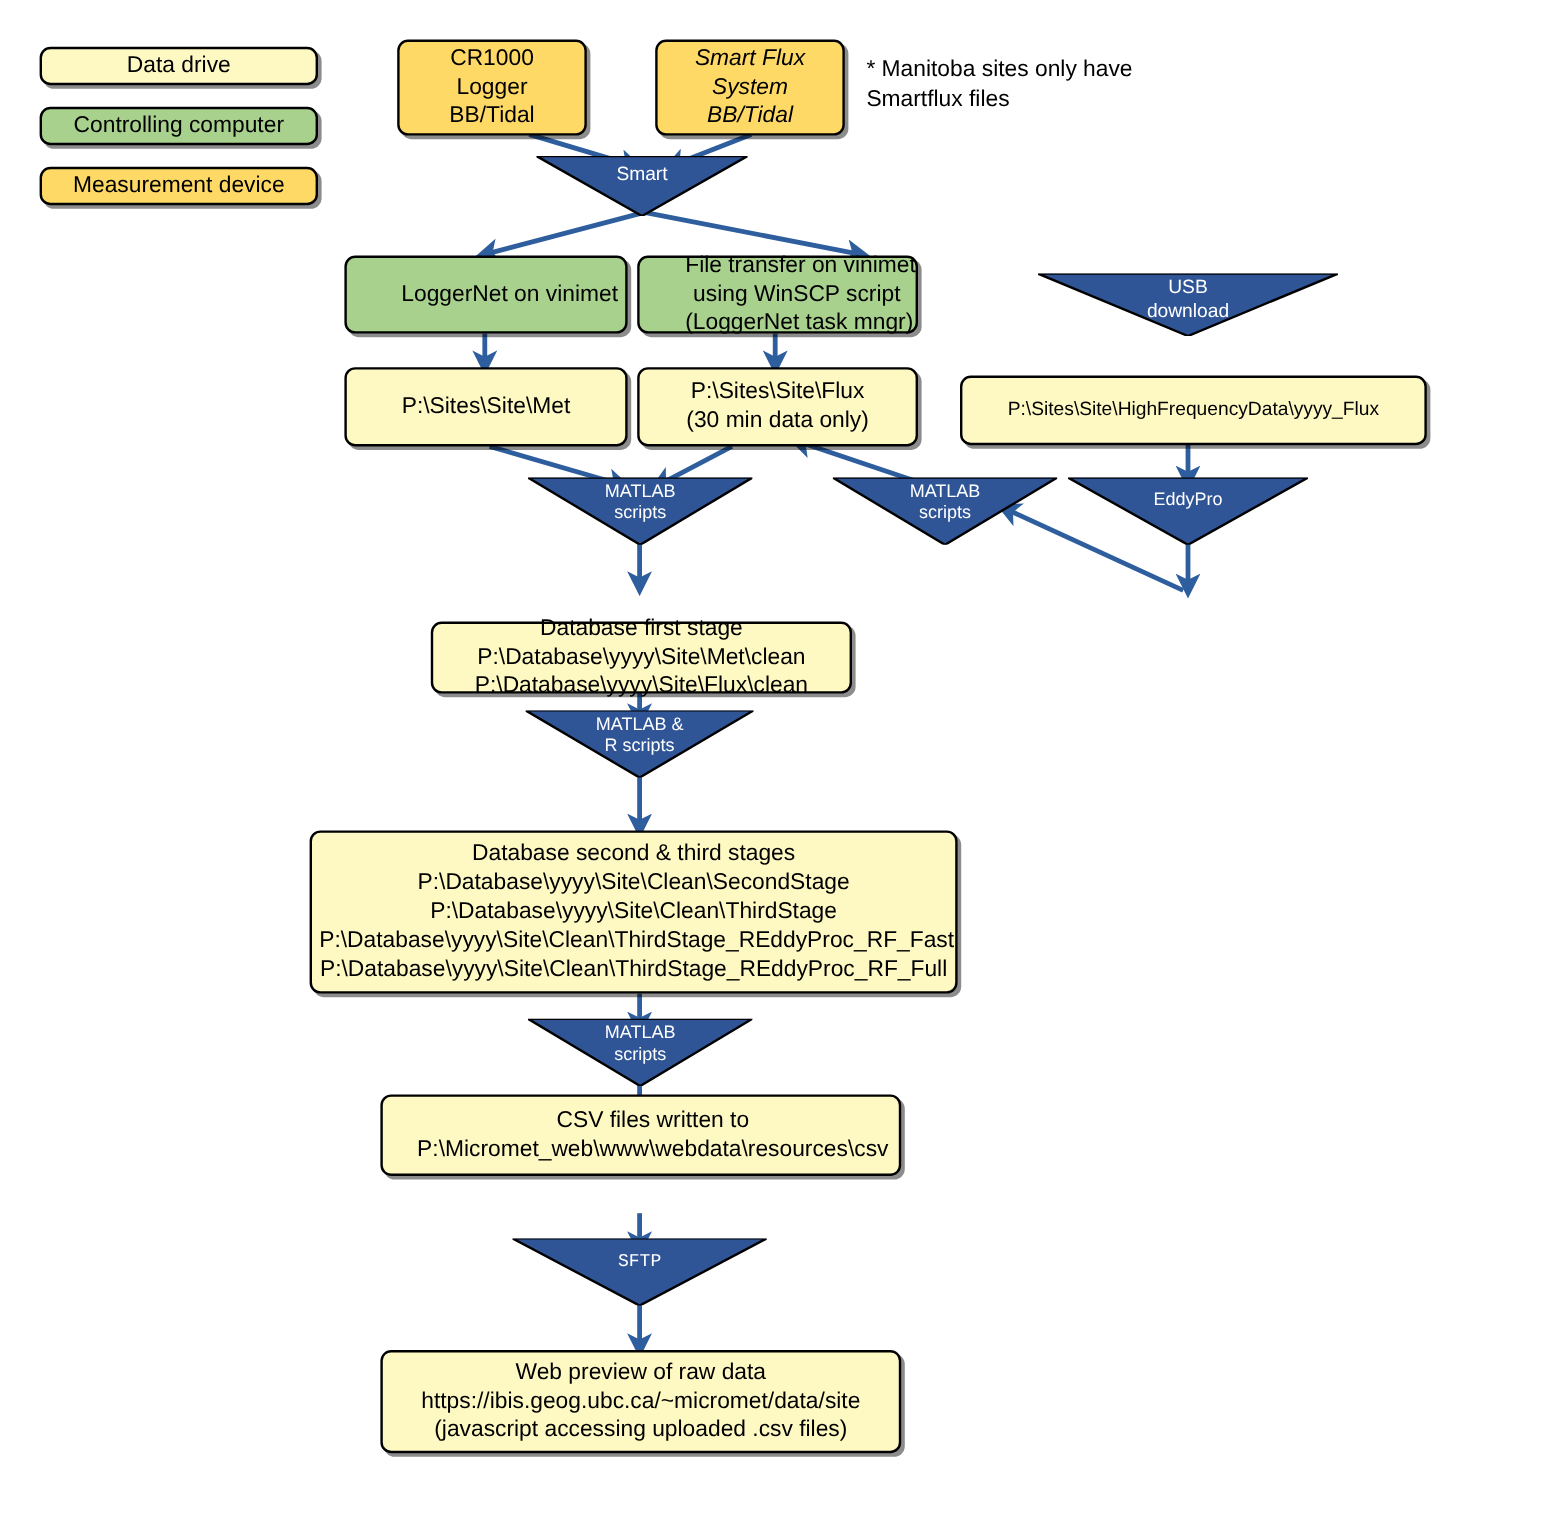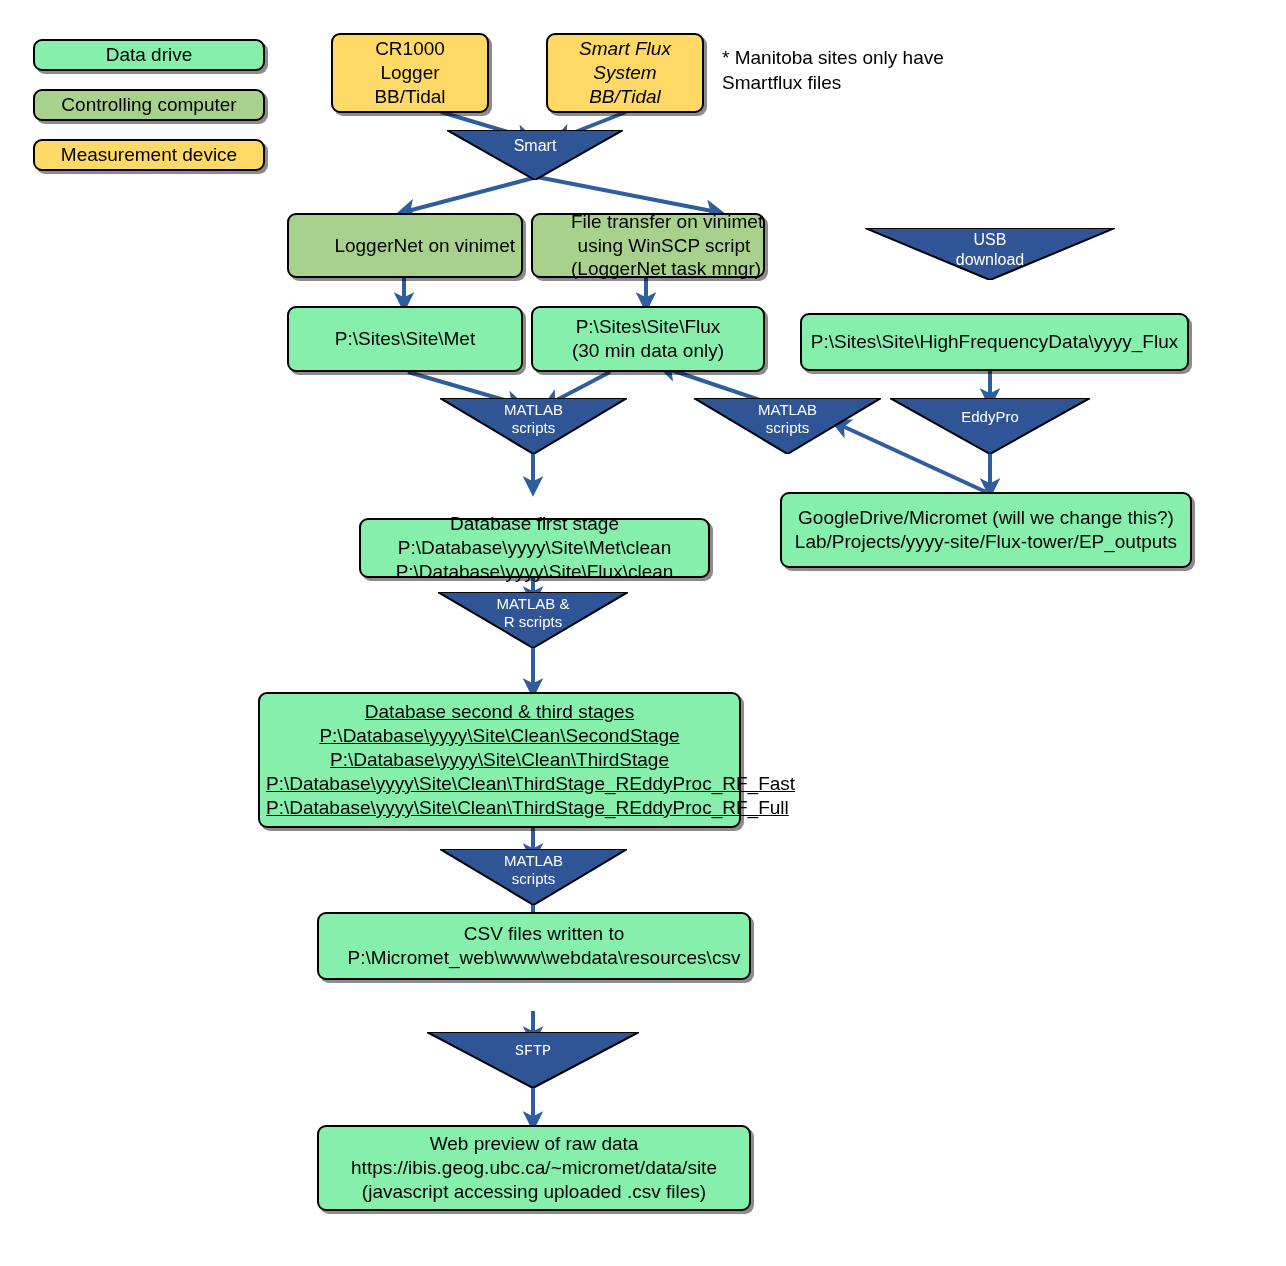--- a/index.html
+++ b/index.html
@@ -39,21 +39,21 @@
     line-height: 1.26;
     box-shadow: 3px 3px 0 rgba(0,0,0,0.45);
     z-index: 3;
   }
   .node .lines {
     width: 100%;
     padding: 0 6px;
     box-sizing: border-box;
   }
   .node .ln { display: block; white-space: nowrap; }
-  .fill-blue   { background: #86efac; }
+  .fill-blue   { background: #fef9c3; }
   .fill-green  { background: #A9D18E; }
   .fill-yellow { background: #FFD966; }
 
   .tri {
     position: absolute;
     z-index: 4;
     display: flex;
     align-items: flex-start;
     justify-content: center;
   }
@@ -206,21 +206,21 @@
     </span>
   </div>
 
   <div class="node fill-blue" style="left:531px; top:306px; width:234px; height:66px; font-size:19px;">
     <span class="lines">
       <span class="ln">P:\Sites\Site\Flux</span>
       <span class="ln">(30 min data only)</span>
     </span>
   </div>
 
-  <div class="node fill-blue" style="left:800px; top:313px; width:389px; height:58px; font-size:19px;">
+  <div class="node fill-blue" style="left:800px; top:313px; width:389px; height:58px; font-size:16px;">
     <span class="lines">
       <span class="ln">P:\Sites\Site\HighFrequencyData\yyyy_Flux</span>
     </span>
   </div>
 
   <div class="tri" style="left:440px; top:398px; width:187px; height:56px;">
     <svg class="tri-shape" viewBox="0 0 187 56" preserveAspectRatio="none">
       <polygon points="0,0 187,0 93.5,56" fill="#2F5597" stroke="#000000" stroke-width="2"></polygon>
     </svg>
     <span class="tri-label" style="font-size:15px; margin-top:3px;">
@@ -249,38 +249,32 @@
   </div>
 
   <div class="node fill-blue" style="left:359px; top:490px; width:351px; height:60px; font-size:19px;margin-top:28px;">
     <span class="lines">
       <span class="ln">Database first stage</span>
       <span class="ln">P:\Database\yyyy\Site\Met\clean</span>
       <span class="ln">P:\Database\yyyy\Site\Flux\clean</span>
     </span>
   </div>
 
-  <div class="node fill-blue" style="left:780px; top:492px; width:412px; height:76px; font-size:19px;">
-    <span class="lines">
-      <span class="ln">GoogleDrive/Micromet (will we change this?)</span>
-      <span class="ln">Lab/Projects/yyyy-site/Flux-tower/EP_outputs</span>
-    </span>
-  </div>
 
   <div class="tri" style="left:438px; top:592px; width:190px; height:56px;">
     <svg class="tri-shape" viewBox="0 0 190 56" preserveAspectRatio="none">
       <polygon points="0,0 190,0 95,56" fill="#2F5597" stroke="#000000" stroke-width="2"></polygon>
     </svg>
     <span class="tri-label" style="font-size:15px; margin-top:3px;">
       <span class="ln">MATLAB &amp;</span>
       <span class="ln">R scripts</span>
     </span>
   </div>
 
-  <div class="node fill-blue" style="left:258px; top:692px; width:483px; height:136px; font-size:19px;text-decoration:underline;">
+  <div class="node fill-blue" style="left:258px; top:692px; width:540px; height:136px; font-size:19px;">
     <span class="lines">
       <span class="ln">Database second &amp; third stages</span>
       <span class="ln">P:\Database\yyyy\Site\Clean\SecondStage</span>
       <span class="ln">P:\Database\yyyy\Site\Clean\ThirdStage</span>
       <span class="ln">P:\Database\yyyy\Site\Clean\ThirdStage_REddyProc_RF_Fast</span>
       <span class="ln">P:\Database\yyyy\Site\Clean\ThirdStage_REddyProc_RF_Full</span>
     </span>
   </div>
 
   <div class="tri" style="left:440px; top:849px; width:187px; height:56px;">

